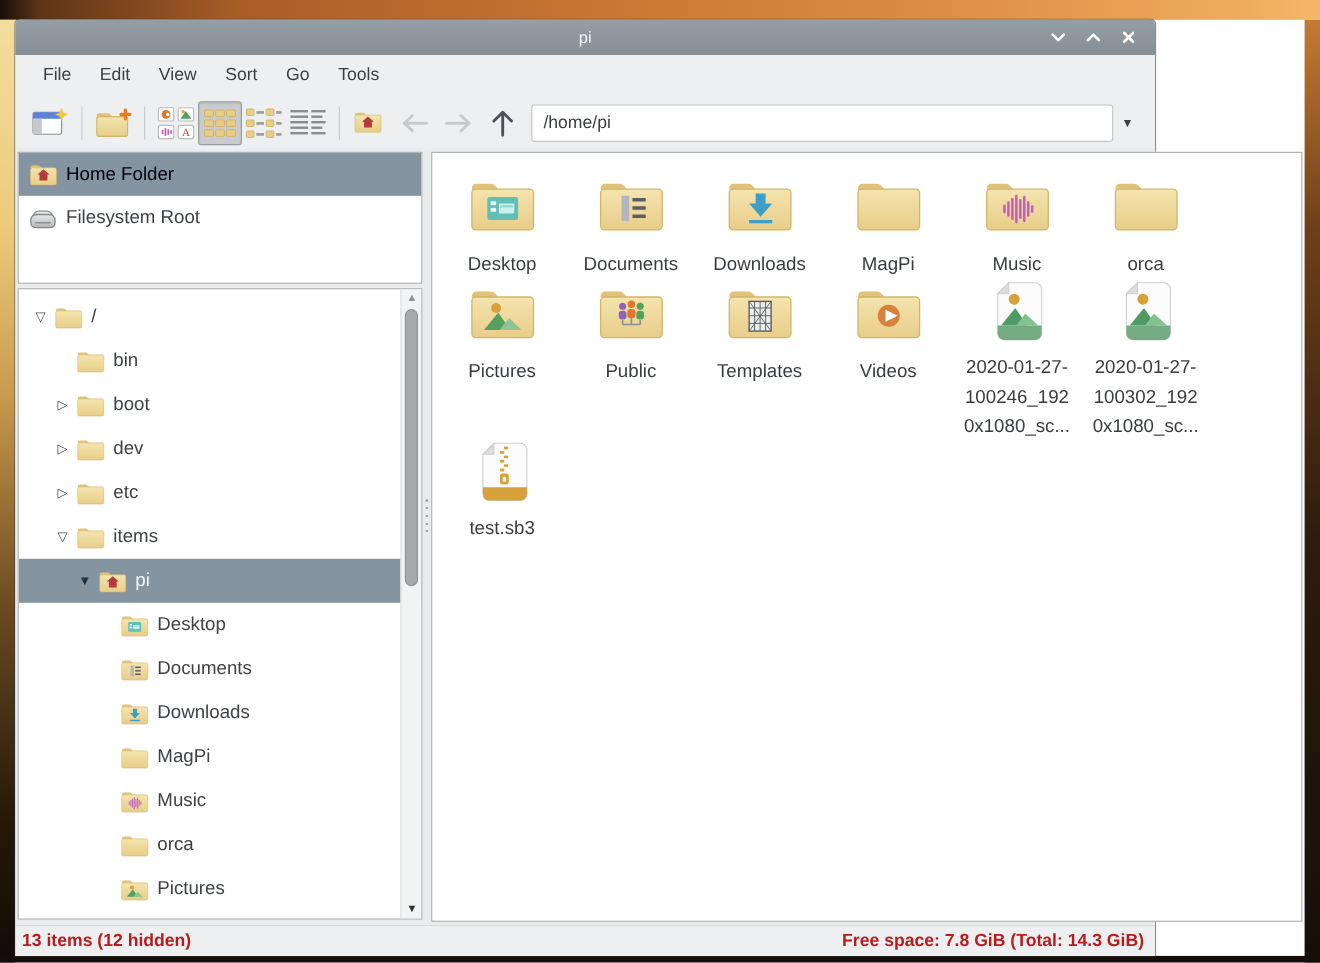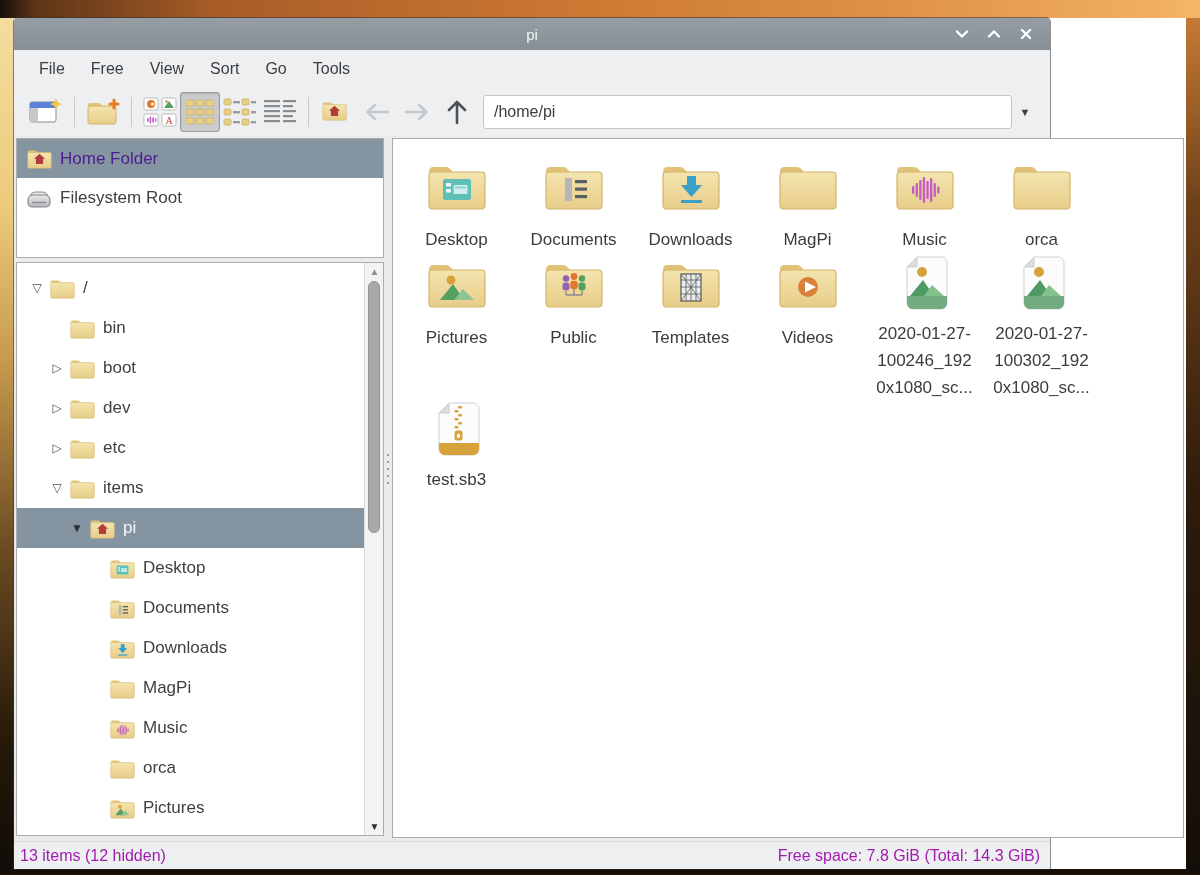--- a/index.html
+++ b/index.html
@@ -43,21 +43,21 @@
   .path-wrap { flex:1; margin-left:6px; }
   .path-input { width:100%; height:34px; border:1px solid #c2c4c6; border-radius:3px;
     font-family:"Liberation Sans",sans-serif; font-size:16px; color:#3a3d40; padding:0 10px; background:#fff; outline:none; }
   .path-drop { width:26px; height:34px; display:flex; align-items:center; justify-content:center;
     font-size:11px; color:#3c3f42; }
 
   
   .content { position:absolute; left:0; top:118px; right:0; bottom:28px; background:#e9ebec; }
   .places-box { position:absolute; left:2px; top:2px; width:368px; height:120px; background:#fff; border:1px solid #a9adb0; overflow:hidden; }
   .place-row { height:39px; display:flex; align-items:center; padding-left:7px; font-size:17px; color:#3e4144; }
-  .place-row.selected { background:#8494a1; color:#4c1d95; }
+  .place-row.selected { background:#8494a1; color:#000000; }
   .row-icon { width:30px; display:flex; justify-content:center; flex:none; }
   .place-row .row-label { margin-left:6px; white-space:nowrap; }
   .row-eject { margin-left:auto; margin-right:12px; display:flex; }
 
   .tree-box { position:absolute; left:2px; top:126px; width:368px; height:574px; background:#fff; border:1px solid #a9adb0; overflow:hidden; }
   .tree-list { padding-top:5px; }
   .tree-row { height:40px; display:flex; align-items:center; font-size:17px; color:#3e4144; }
   .tree-row.selected { background:#8494a1; color:#f4f6f7; }
   .expander { width:20px; text-align:center; font-size:12px; color:#4c4f52; flex:none; }
   .tree-row.selected .expander { color:#2c2f31; }
@@ -77,21 +77,21 @@
 
   .main-box { position:absolute; left:378px; top:2px; width:792px; height:700px; background:#fff; border:1px solid #a9adb0; }
   .file-grid { position:absolute; inset:0; }
   .file-item { position:absolute; width:117px; text-align:center; }
   .file-icon { width:64px; height:64px; margin:0 auto; }
   .file-label { margin-top:5px; font-size:17px; line-height:27px; color:#393c3f; white-space:pre-line; }
 
   
   .statusbar { position:absolute; left:0; right:0; bottom:0; height:28px; background:#edeff0;
     border-top:1px solid #d7d9da; display:flex; align-items:center; justify-content:space-between;
-    padding:0 10px 0 6px; font-size:16px; color:#a21caf; }
+    padding:0 10px 0 6px; font-size:16px; color:#b91c1c;font-weight:bold; }
 
   
   .folder-svg { display:block; }
   .folder-svg .em { display:none; }
   .folder-svg .em.show { display:inline; }
   .icon-64 { width:64px; height:58px; margin-top:4px; }
   .icon-sm { width:27px; height:23px; }
   svg { overflow:visible; }
 </style>
 </head>
@@ -133,21 +133,21 @@
       <span class="win-btn">
         <svg width="12" height="12" viewBox="0 0 12 12">
             <path d="M2 2 L10 10 M10 2 L2 10" stroke="#fff" stroke-width="2.4" stroke-linecap="round"></path>
           </svg>
       </span>
     </span>
   </div>
 
   <div class="menubar" id="menubar">
       <div class="menu-item">File</div>
-      <div class="menu-item">Free</div>
+      <div class="menu-item">Edit</div>
       <div class="menu-item">View</div>
       <div class="menu-item">Sort</div>
       <div class="menu-item">Go</div>
       <div class="menu-item">Tools</div>
     </div>
 
   <div class="toolbar">
     <span class="tool-btn">
       <svg width="34" height="28" viewBox="0 0 34 28">
         <rect x="1" y="4" width="26" height="20" rx="2" fill="#fff" stroke="#8a8d90"></rect>

